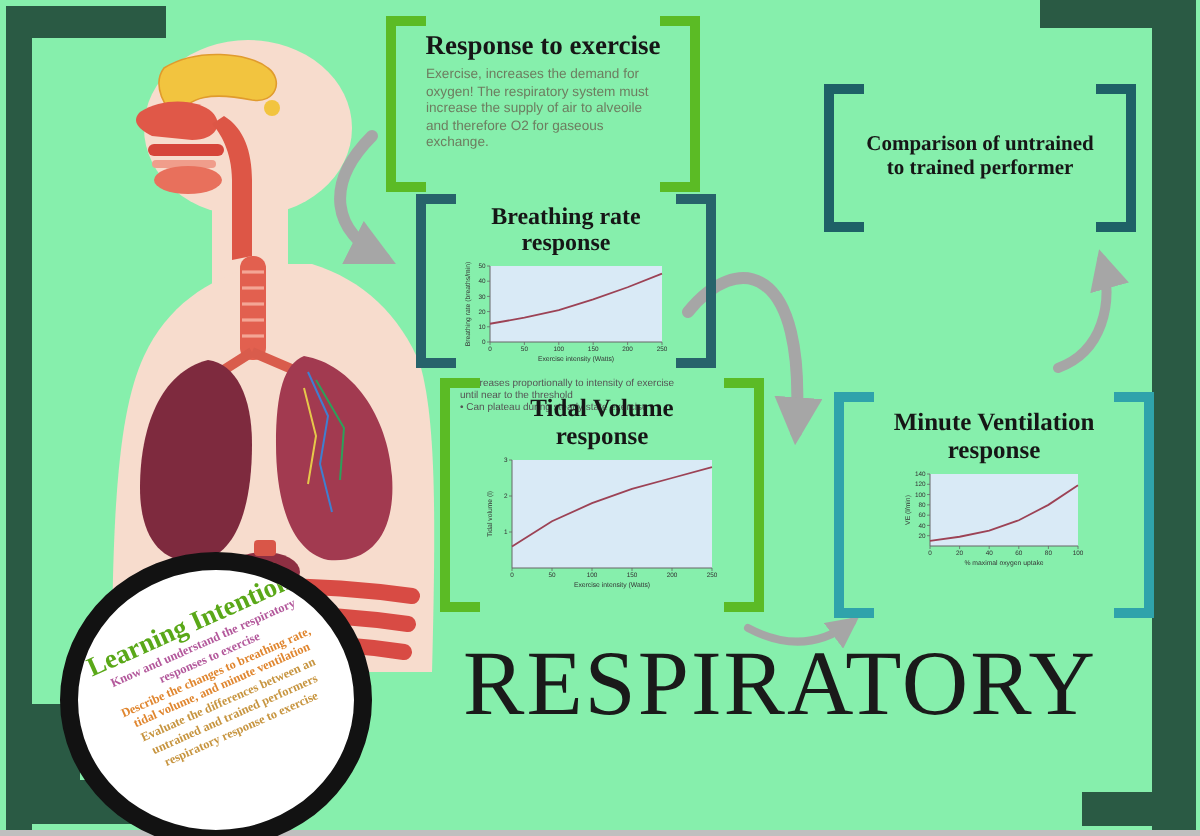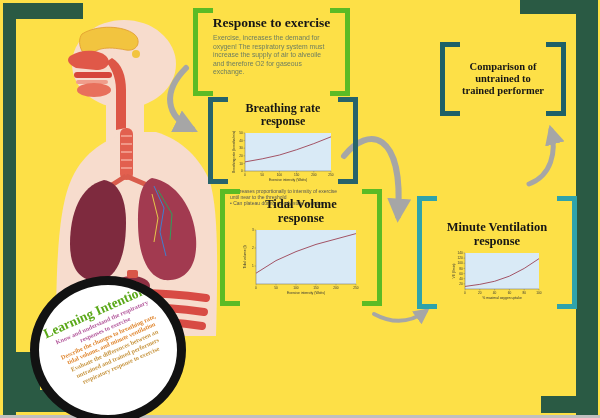--- a/index.html
+++ b/index.html
@@ -1,17 +1,17 @@
 <!DOCTYPE html>
 <html><head>
 <meta charset="utf-8">
 <style>
   html,body{margin:0;padding:0;}
   body{font-family:"Liberation Sans",sans-serif;}
-  #canvas{position:relative;width:600px;height:418px;background:#fde047;overflow:hidden;}
+  #canvas{position:relative;width:600px;height:418px;background:#86efac;overflow:hidden;}
 
   
   .frame{position:absolute;}
 
   
   .bbox{position:absolute;--bc:#000;}
   .bbox::before,.bbox::after{content:"";position:absolute;top:0;bottom:0;width:15px;}
   .bbox::before{left:0;border:5px solid var(--bc);border-right:none;}
   .bbox::after{right:0;border:5px solid var(--bc);border-left:none;}
   .bbox .content{position:absolute;left:18px;right:18px;top:4px;bottom:4px;text-align:center;}
@@ -112,21 +112,21 @@
     <path class="arrow" d="M529,184 C551,176 557,152 551,130" fill="none" stroke-width="5" stroke-linecap="round" marker-end="url(#ah)" stroke="#a6a6a6"></path>
   </svg>
 
   <div class="bbox" style="left: 193px; top: 8px; width: 157px; height: 88px; --bc: #5bbb25;">
     <div class="content">
       <div class="box-title" style="font-size:13.5px;margin-top:3px;">Response to exercise</div>
       <div class="response-body">Exercise, increases the demand for oxygen! The respiratory system must increase the supply of air to alveoile and therefore O2 for gaseous exchange.</div>
     </div>
   </div>
 
-  <div class="bbox" style="left: 440px; top: 42px; width: 126px; height: 74px; --bc: #1e6167;">
+  <div class="bbox" style="left: 412px; top: 42px; width: 156px; height: 74px; --bc: #1e6167;">
     <div class="content" style="display:flex;align-items:center;justify-content:center;">
       <div class="box-title" style="font-size:10.5px;">Comparison of untrained to trained performer</div>
     </div>
   </div>
 
   <div class="bbox" style="left: 208px; top: 97px; width: 150px; height: 87px; --bc: #27636b;">
     <div class="content">
       <div class="box-title" style="font-size:12px;margin-top:1px;">Breathing rate response</div>
       <svg width="104" height="52" style="margin-top:1px;">
           <rect x="14" y="3" width="86" height="38" fill="#d9eaf6"></rect>
@@ -194,21 +194,21 @@
           <text x="11.8" y="4.1" font-size="3.2" fill="#333" text-anchor="end">3</text>
           <polyline points="14,46.2 34,33.599999999999994 54,24.6 74,17.4 94,12 114,6.6000000000000085" fill="none" stroke="#9c4255" stroke-width="0.9"></polyline>
           <text x="64" y="66.5" font-size="3.4" fill="#333" text-anchor="middle">Exercise intensity (Watts)</text>
           <text font-size="3.4" fill="#333" text-anchor="middle" transform="translate(4,30) rotate(-90)">Tidal volume (l)</text>
         </svg>
     </div>
   </div>
 
   <div class="bbox" style="left: 417px; top: 196px; width: 160px; height: 113px; --bc: #2fa3ab;">
     <div class="content">
-      <div class="box-title" style="font-size:12.5px;margin-top:20px;">Minute Ventilation response</div>
+      <div class="box-title" style="font-size:12.5px;margin-top:4px;">Minute Ventilation response</div>
       <svg width="92" height="50" style="margin-top:2px;">
           <rect x="14" y="3" width="74" height="36" fill="#d9eaf6"></rect>
           <line x1="14" y1="39" x2="88" y2="39" stroke="#666" stroke-width="0.5"></line>
           <line x1="14" y1="3" x2="14" y2="39" stroke="#666" stroke-width="0.5"></line>
           <line x1="14" y1="39" x2="14" y2="40.5" stroke="#666" stroke-width="0.4"></line>
           <text x="14" y="43.6" font-size="3.2" fill="#333" text-anchor="middle">0</text>
           <line x1="28.8" y1="39" x2="28.8" y2="40.5" stroke="#666" stroke-width="0.4"></line>
           <text x="28.8" y="43.6" font-size="3.2" fill="#333" text-anchor="middle">20</text>
           <line x1="43.6" y1="39" x2="43.6" y2="40.5" stroke="#666" stroke-width="0.4"></line>
           <text x="43.6" y="43.6" font-size="3.2" fill="#333" text-anchor="middle">40</text>
@@ -248,15 +248,16 @@
           <div class="learning-line" style="color: rgb(224, 134, 47);">Describe the changes to breathing rate,</div>
           <div class="learning-line" style="color: rgb(224, 134, 47);">tidal volume, and minute ventilation</div>
           <div class="learning-line" style="color: rgb(199, 149, 64);">Evaluate the differences between an</div>
           <div class="learning-line" style="color: rgb(199, 149, 64);">untrained and trained performers</div>
           <div class="learning-line" style="color: rgb(199, 149, 64);">respiratory response to exercise</div>
         </div>
     </div>
   </div>
 
   <div id="main-title">
+    <div>RESPIRATORY</div>
   </div>
 
 </div>
 
 </body></html>

